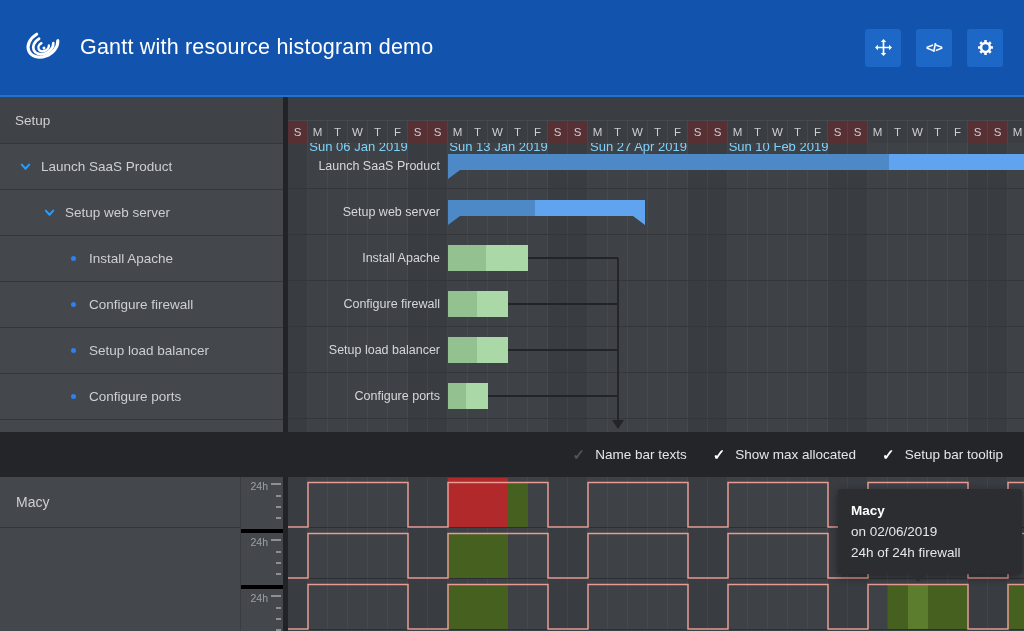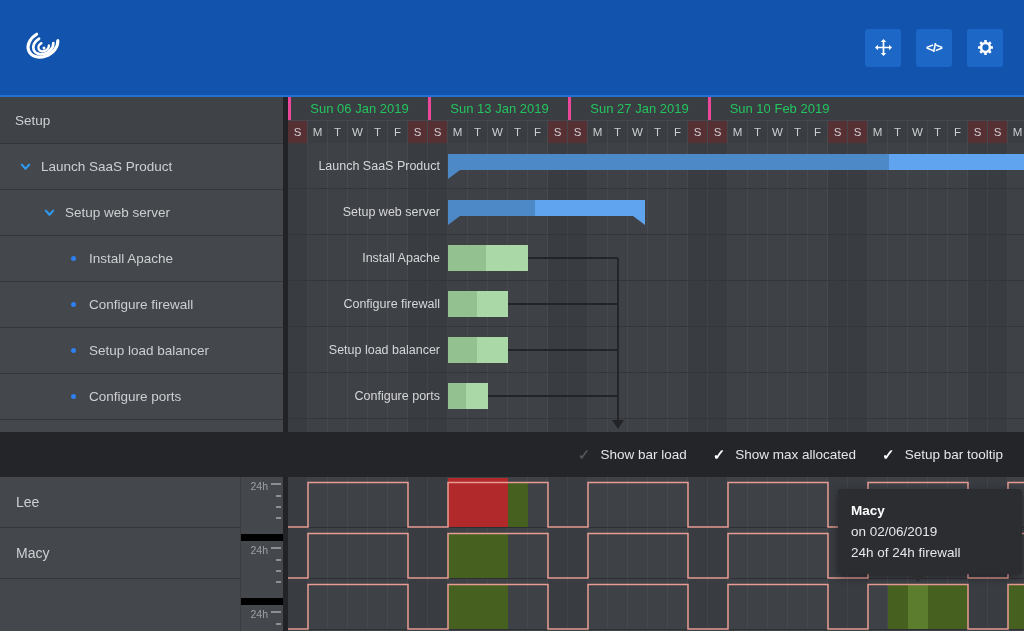--- a/index.html
+++ b/index.html
@@ -24,22 +24,22 @@
   .grid-header{height:46px;background:#3f4247;border-bottom:1px solid #34363a;
                display:flex;align-items:center;padding-left:15px;color:#cfd0d2;font-size:13.5px;}
   .tree-row{height:46px;box-sizing:border-box;border-bottom:1px solid #34363a;display:flex;align-items:center;
             color:#cdcfd1;font-size:13.5px;cursor:pointer;}
   .tree-icon{width:14px;height:14px;display:inline-flex;align-items:center;justify-content:center;margin-right:9px;}
   .bullet{width:5px;height:5px;border-radius:50%;background:#2e7ff0;}
   .splitter-v{position:absolute;top:0;width:5px;background:#212326;cursor:col-resize;}
 
   .timeline{position:absolute;left:288px;top:0;width:736px;height:335px;overflow:hidden;background:#3e4146;}
   .week-row{position:absolute;left:0;top:0;height:23px;width:760px;background:#3a3d42;display:flex;}
-  .week-cell{box-sizing:border-box;height:23px;border-left:3px solid #ec4899;color:#22c55e;font-size:13px;
-             display:flex;align-items:center;justify-content:center;white-space:nowrap;overflow:hidden;}
+  .week-cell{box-sizing:border-box;height:23px;border-left:1px solid #ec4899;color:#7dd3fc;font-size:13px;
+             display:flex;align-items:center;justify-content:center;white-space:nowrap;overflow:hidden;margin-top:38px;}
   .day-row{position:absolute;left:0;top:23px;height:23px;width:760px;background:#3a3d42;display:flex;
            border-top:1px solid #45484e;box-sizing:border-box;}
   .day-cell{box-sizing:border-box;width:20px;height:22px;border-right:1px solid #44474c;
             color:#cdced0;font-size:11.5px;display:flex;align-items:center;justify-content:center;}
   .day-cell.weekend{background:#573034;}
   .chart-body{position:absolute;left:0;top:46px;width:736px;height:289px;overflow:hidden;}
   .cols,.rowseps{position:absolute;left:0;top:0;width:760px;height:100%;}
   .col{position:absolute;top:0;bottom:0;width:20px;box-sizing:border-box;border-right:1px solid rgba(255,255,255,0.045);}
   .col.weekend{background:#393c41;}
   .rowsep{position:absolute;left:0;width:100%;height:1px;background:#34363a;}
@@ -57,21 +57,21 @@
   .cb .check{font-size:15px;font-weight:bold;color:#ffffff;margin-right:10px;}
   .cb.off .check{color:#515458;}
   .cb .lbl{color:#e4e5e7;font-size:13.5px;}
 
   
   .bottom-section{position:absolute;left:0;top:477px;width:1024px;height:154px;overflow:hidden;}
   .res-panel{position:absolute;left:0;top:0;width:240px;height:100%;background:#44474c;}
   .res-row{height:51px;box-sizing:border-box;border-bottom:1px solid #34363a;display:flex;align-items:center;
            padding-left:16px;color:#cdcfd1;font-size:14px;}
   .scale-col{position:absolute;left:240px;top:0;width:43px;height:100%;background:#44474c;border-left:1px solid #3a3c40;}
-  .scale-block{position:relative;height:64px;box-sizing:border-box;border-bottom:7px solid #000000;}
+  .scale-block{position:relative;height:56px;box-sizing:border-box;border-bottom:4px solid #000000;}
   .scale-label{position:absolute;top:3px;right:16px;color:#9fa0a3;font-size:10.5px;}
   .tick{position:absolute;right:3px;height:1.5px;background:#8e8f92;}
   .hist-area{position:absolute;left:288px;top:0;width:736px;height:100%;overflow:hidden;background:#3e4146;}
   .hist-row{position:absolute;left:0;width:760px;height:51px;border-bottom:1px solid #2d2f32;box-sizing:border-box;}
   .hist-row svg{position:absolute;left:0;top:0;}
   .hbar{position:absolute;}
 
   
   .tooltip{position:absolute;left:838px;top:489px;width:158px;background:#2b2d31;border-radius:3px;
            box-shadow:0 3px 10px rgba(0,0,0,.45);padding:11px 13px;z-index:50;color:#e6e7e8;font-size:13.5px;line-height:21px;}
@@ -86,20 +86,21 @@
 
   <div class="app-header">
     <svg class="logo" viewBox="0 0 48 48">
       <g transform="rotate(-28 24 24)" fill="none" stroke="#ffffff" stroke-linecap="round">
         <path d="M24 7 A17 13 0 1 0 41 24" stroke-width="3.4"></path>
         <path d="M24 12.5 A11.5 8.8 0 1 0 35.5 24" stroke-width="3"></path>
         <path d="M24 18 A6 4.6 0 1 0 30 24" stroke-width="2.6"></path>
         <circle cx="24" cy="24" r="1.6" fill="#ffffff" stroke="none"></circle>
       </g>
     </svg>
+    <div class="app-title">Gantt with resource histogram demo</div>
     <div class="hdr-buttons">
       <button class="hdr-btn">
         <svg width="17" height="17" viewBox="0 0 16 16">
           <path fill="#fff" d="M8 0 L10.6 2.8 H8.8 V7.2 H13.2 V5.4 L16 8 L13.2 10.6 V8.8 H8.8 V13.2 H10.6 L8 16 L5.4 13.2 H7.2 V8.8 H2.8 V10.6 L0 8 L2.8 5.4 V7.2 H7.2 V2.8 H5.4 Z"></path>
         </svg>
       </button>
       <button class="hdr-btn">
         <span class="code-txt">&lt;/&gt;</span>
       </button>
       <button class="hdr-btn">
@@ -161,21 +162,21 @@
             </span>
             <span>Configure ports</span>
           </div>
         </div>
     </div>
     <div class="splitter-v" style="left:283px;height:335px;"></div>
     <div class="timeline">
       <div class="week-row" id="week-row">
           <div class="week-cell" style="width: 140px;">Sun 06 Jan 2019</div>
           <div class="week-cell" style="width: 140px; text-align: right;">Sun 13 Jan 2019</div>
-          <div class="week-cell" style="width: 140px;">Sun 27 Jan 2019</div>
+          <div class="week-cell" style="width: 140px;">Sun 27 Apr 2019</div>
           <div class="week-cell" style="width: 140px;">Sun 10 Feb 2019</div>
         </div>
       <div class="day-row" id="day-row">
           <div class="day-cell weekend" style="background: rgb(87, 48, 52);">S</div>
           <div class="day-cell">M</div>
           <div class="day-cell">T</div>
           <div class="day-cell">W</div>
           <div class="day-cell">T</div>
           <div class="day-cell">F</div>
           <div class="day-cell weekend" style="background: rgb(87, 48, 52);">S</div>
@@ -291,37 +292,34 @@
               <div class="prog" style="width: 45%; background: rgb(147, 194, 144);"></div>
             </div>
           </div>
       </div>
     </div>
   </div>
 
   <div class="toolbar-band" id="toolbar-band">
       <label class="cb off">
         <span class="check">✓</span>
-        <span class="lbl">Show bar load</span>
+        <span class="lbl">Name bar texts</span>
       </label>
       <label class="cb">
         <span class="check">✓</span>
         <span class="lbl">Show max allocated</span>
       </label>
       <label class="cb">
         <span class="check">✓</span>
         <span class="lbl">Setup bar tooltip</span>
       </label>
     </div>
 
   <div class="bottom-section">
     <div class="res-panel" id="res-panel">
-        <div class="res-row">
-          <span>Lee</span>
-        </div>
         <div class="res-row">
           <span>Macy</span>
         </div>
       </div>
     <div class="scale-col" id="scale-col">
         <div class="scale-block">
           <span class="scale-label">24h</span>
           <div class="tick" style="top: 6px; width: 10px;"></div>
           <div class="tick" style="top: 18px; width: 5px;"></div>
           <div class="tick" style="top: 29px; width: 5px;"></div>

